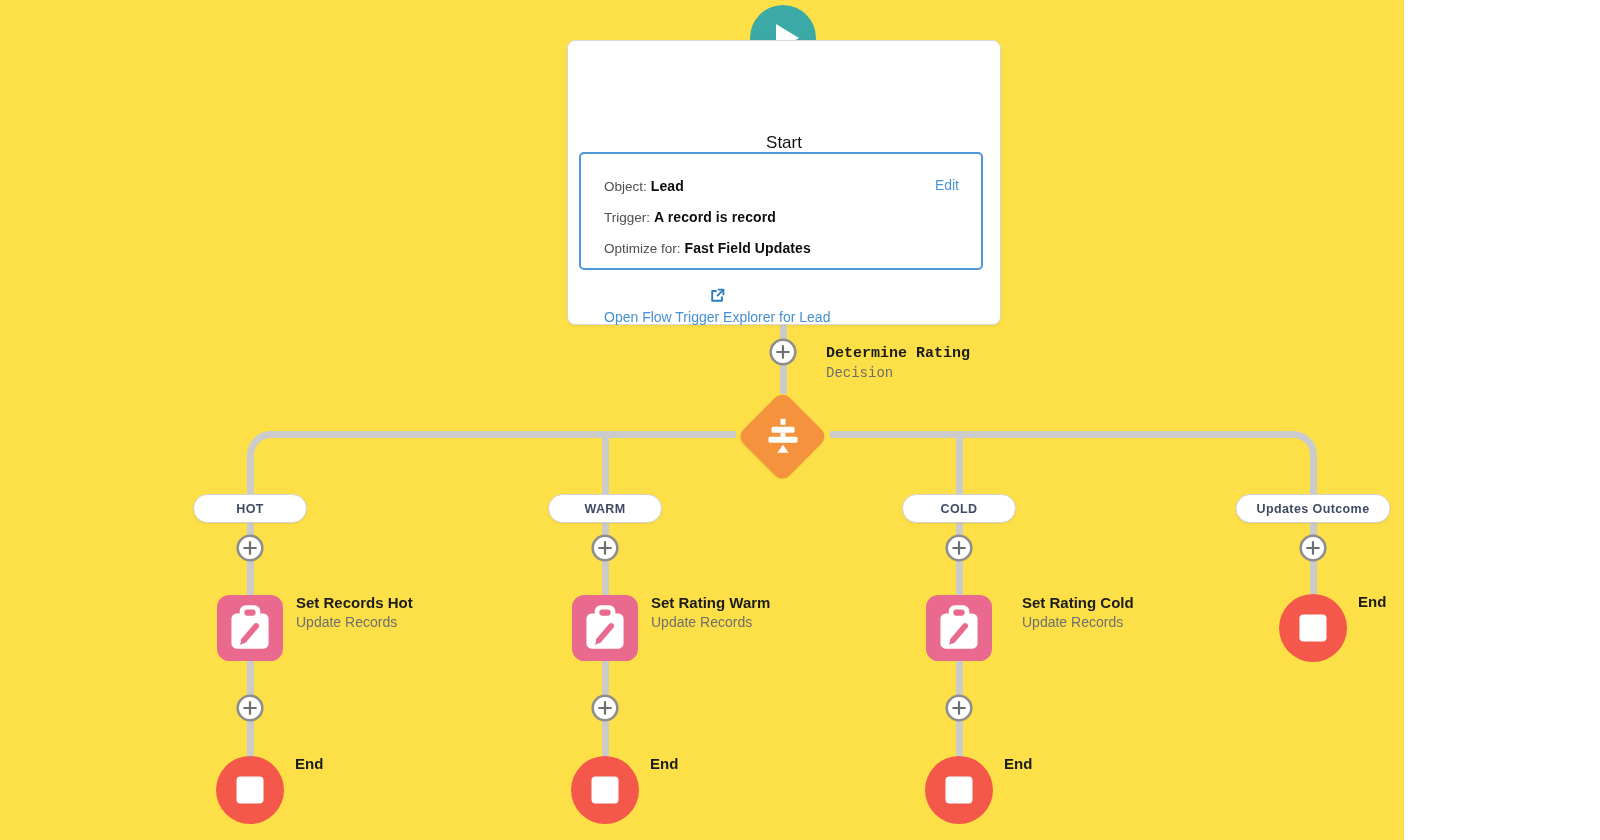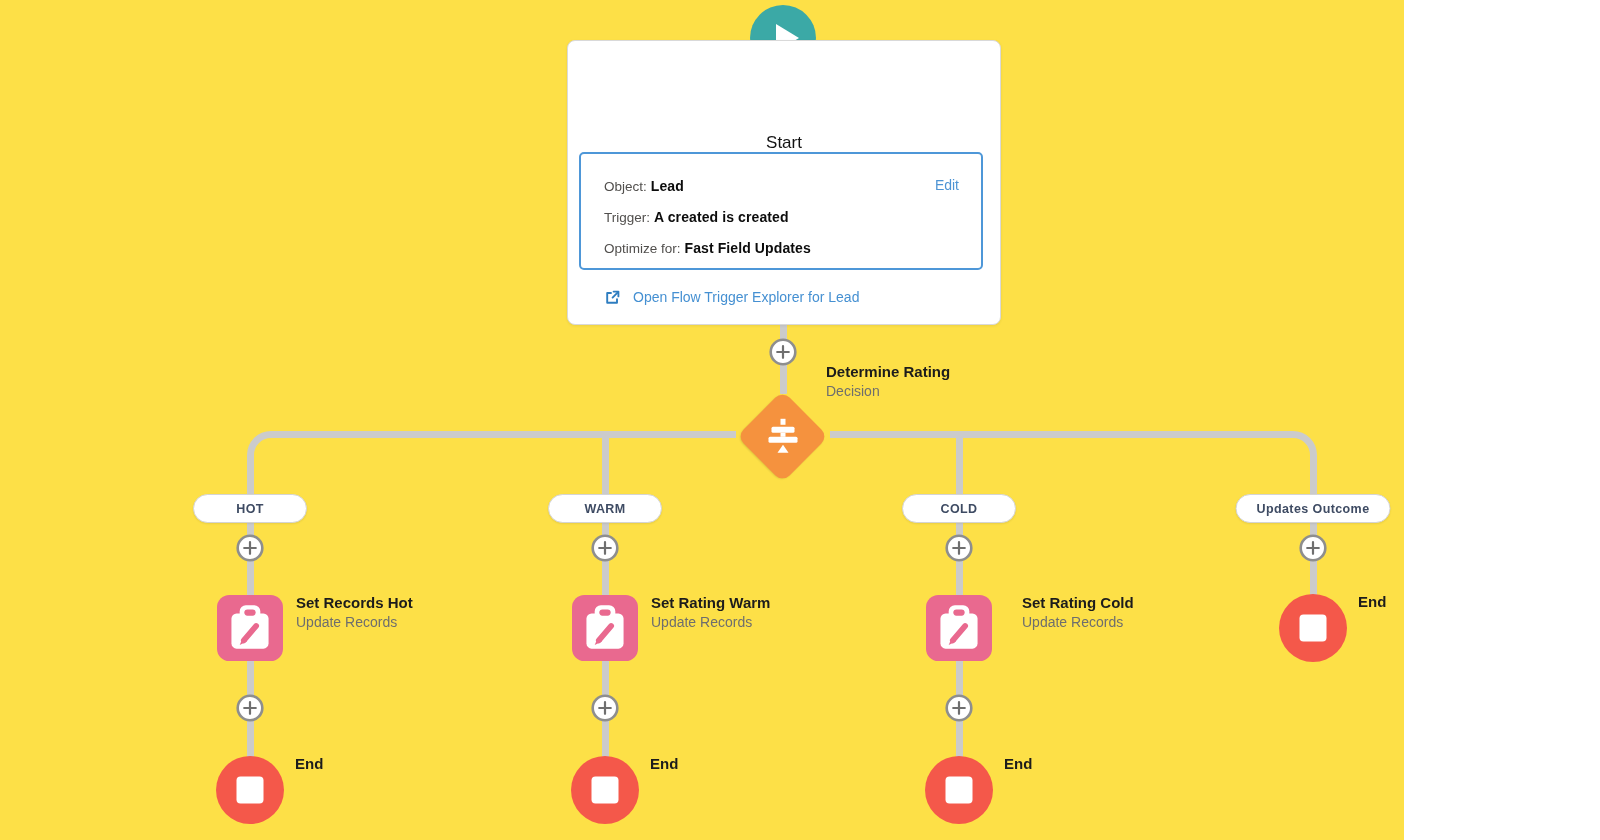--- a/index.html
+++ b/index.html
@@ -23,21 +23,21 @@
     font-size:17px;color:#131313;}
   .start-subtitle{position:absolute;left:0;top:119px;width:100%;text-align:center;
     font-size:13.5px;color:#3f3f3f;}
   .trigger-box{
     position:absolute;left:11px;top:111px;width:404px;height:118px;box-sizing:border-box;
     border:2px solid #4e97d8;border-radius:5px;background:#ffffff;cursor:pointer;
   }
   .field-row{position:absolute;left:23px;height:20px;line-height:16px;font-size:13.5px;color:#514f4d;white-space:nowrap;}
   .field-row b{font-size:14px;color:#0c0c0c;margin-left:4px;letter-spacing:.1px;}
   .edit-link{position:absolute;right:22px;top:23px;font-size:14px;color:#4e94d4;cursor:pointer;}
-  .explorer-row{position:absolute;left:36px;top:246px;height:20px;display:flex;align-items:center;gap:12px;cursor:pointer;}
+  .explorer-row{position:absolute;left:36px;top:246px;height:20px;display:flex;align-items:center;gap:5px;cursor:pointer;flex-direction:column;}
   .explorer-row span.txt{font-size:14px;color:#4590d2;white-space:nowrap;}
   
   .diamond{
     position:absolute;left:750px;top:404px;width:65px;height:65px;background:#f5923e;
     border-radius:10px;transform:rotate(45deg);cursor:pointer;box-shadow:0 1px 2px rgba(0,0,0,.12);
   }
   .diamond .glyph{position:absolute;left:10px;top:10px;width:44px;height:44px;transform:rotate(-45deg);}
   .node-label{position:absolute;white-space:nowrap;}
   .node-label .t{display:block;font-size:15px;font-weight:bold;color:#1c1c1c;line-height:19px;}
   .node-label .s{display:block;font-size:14px;color:#6e6e6e;line-height:20px;}
@@ -76,21 +76,21 @@
 
   <div class="start-card">
     <div class="start-title">Start</div>
     <div class="start-subtitle">Record-Triggered Flow</div>
 
     <div class="trigger-box">
       <div class="field-row" style="top:24px;">
         <span>Object:</span><b>Lead</b>
       </div>
       <div class="field-row" style="top:55px;">
-        <span>Trigger:</span><b>A created is created</b>
+        <span>Trigger:</span><b>A record is record</b>
       </div>
       <div class="field-row" style="top:86px;">
         <span>Optimize for:</span><b>Fast Field Updates</b>
       </div>
       <span class="edit-link">Edit</span>
     </div>
 
     <div class="explorer-row">
       <span style="display:inline-flex;">
         <svg width="17" height="17" viewBox="0 0 17 17" fill="none" stroke="#2E7DC0" stroke-width="1.9" stroke-linecap="round" stroke-linejoin="round">
@@ -114,21 +114,21 @@
     <span class="glyph">
       <svg width="44" height="44" viewBox="0 0 44 44">
         <rect x="20" y="5" width="5" height="6" fill="#fff"></rect>
         <rect x="11" y="13" width="23" height="6" rx="1.5" fill="#fff"></rect>
         <rect x="20" y="19" width="5" height="4" fill="#fff"></rect>
         <rect x="8" y="23" width="29" height="6" rx="1.5" fill="#fff"></rect>
         <polygon points="22.5,31 17,39 28,39" fill="#fff"></polygon>
       </svg>
     </span>
   </div>
-  <div class="node-label" style="left:826px;top:362px;">
+  <div class="node-label" style="left:826px;top:344px;font-family:Liberation Mono, monospace;">
     <span class="t">Determine Rating</span>
     <span class="s">Decision</span>
   </div>
 
   <div class="pill" style="left:250px;">
       <span>HOT</span>
     </div>
   <div class="pill" style="left:605px;">
       <span>WARM</span>
     </div>

